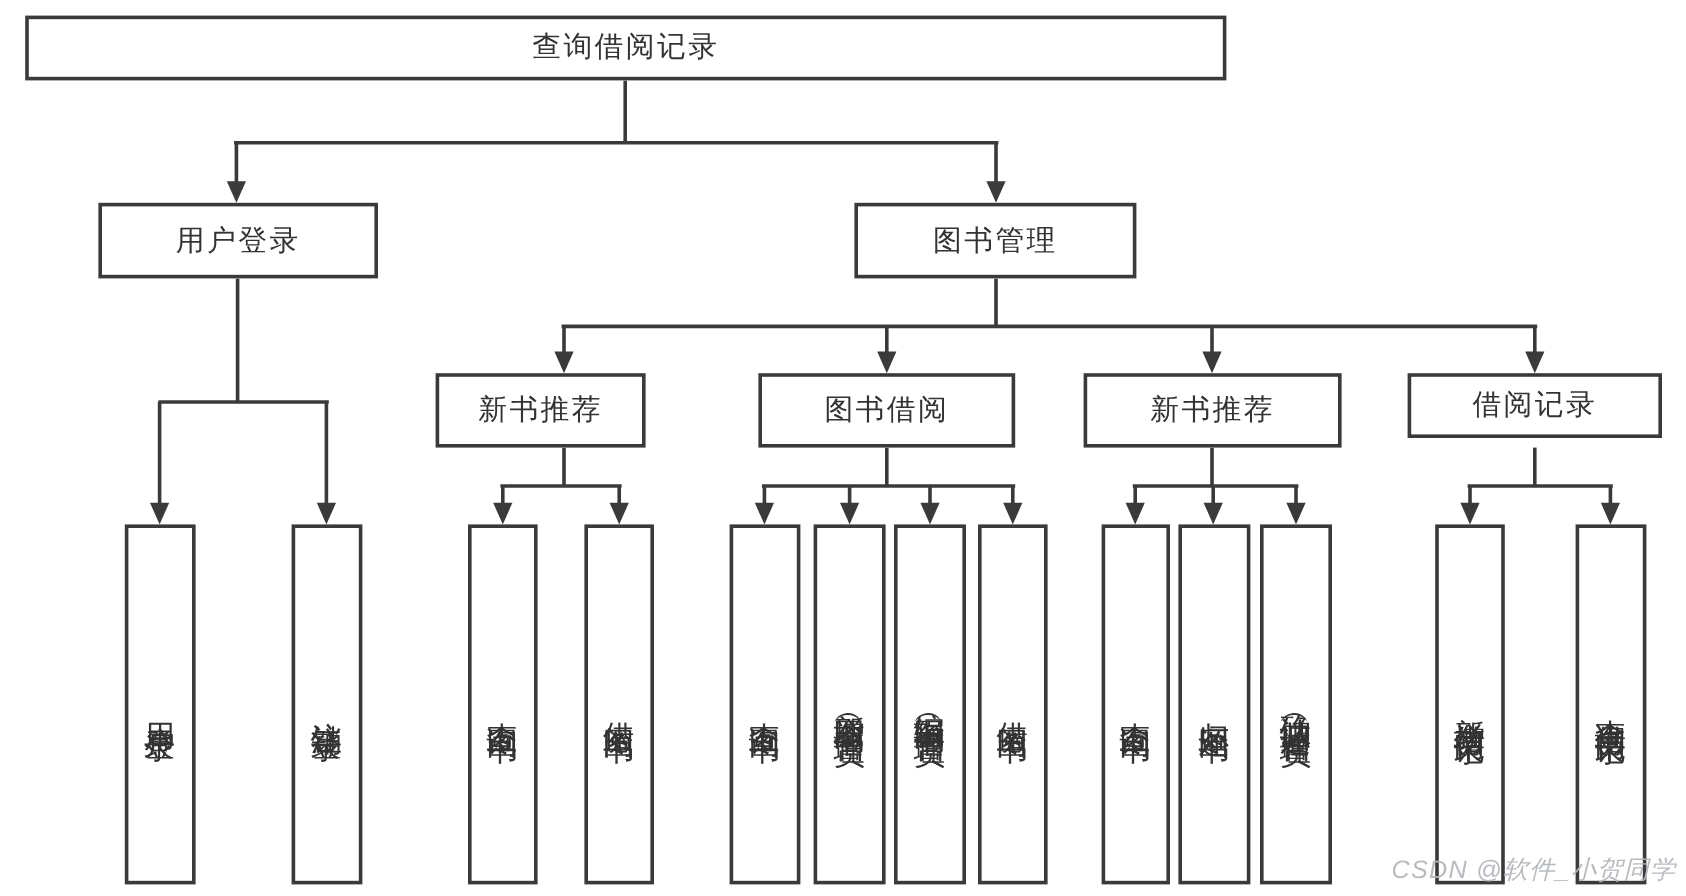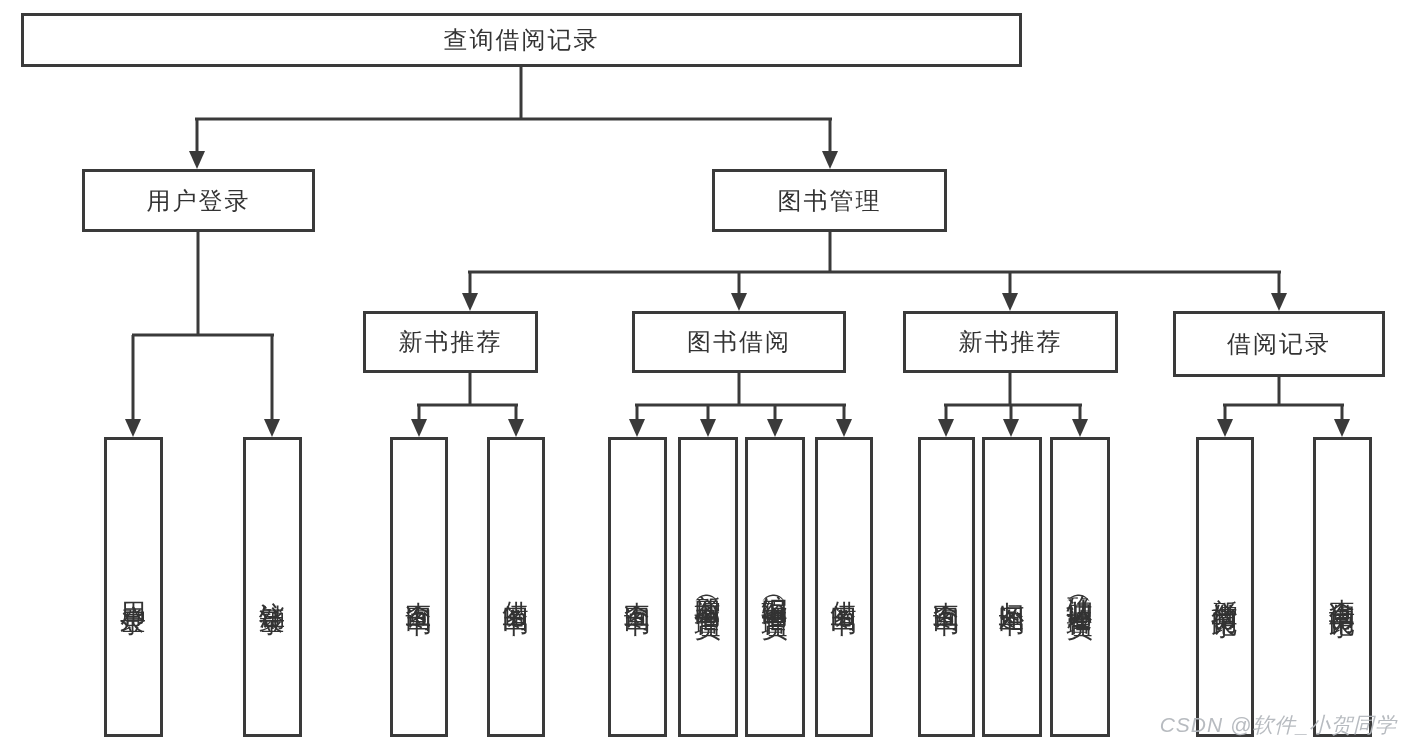--- a/index.html
+++ b/index.html
@@ -119,21 +119,21 @@
 
   <div class="node" style="left:363px;top:311px;width:175px;height:62px;">
     <span class="lbl">新书推荐</span>
   </div>
   <div class="node" style="left:632px;top:311px;width:214px;height:62px;">
     <span class="lbl">图书借阅</span>
   </div>
   <div class="node" style="left:903px;top:311px;width:215px;height:62px;">
     <span class="lbl">新书推荐</span>
   </div>
-  <div class="node" style="left:1173px;top:311px;width:212px;height:66px;">
+  <div class="node" style="left:1173px;top:311px;width:212px;height:54px;">
     <span class="lbl">借阅记录</span>
   </div>
 
   <div class="node leaf" style="left:104px;top:437px;width:59px;height:300px;">
     <span class="vtext">用户登录</span>
   </div>
   <div class="node leaf" style="left:243px;top:437px;width:59px;height:300px;">
     <span class="vtext">注销登录</span>
   </div>
 

